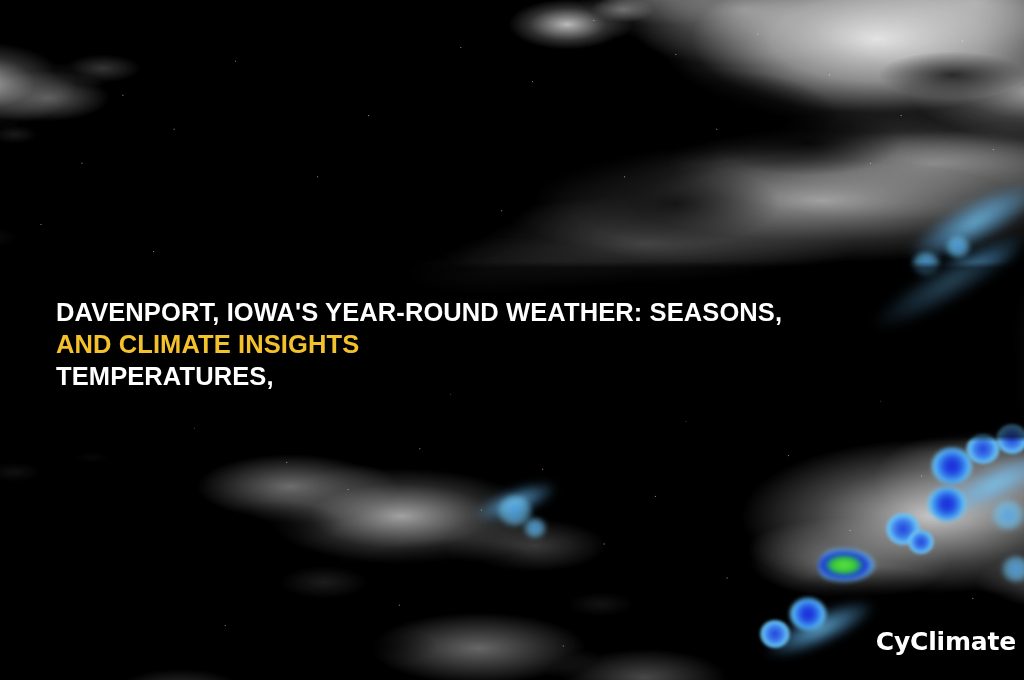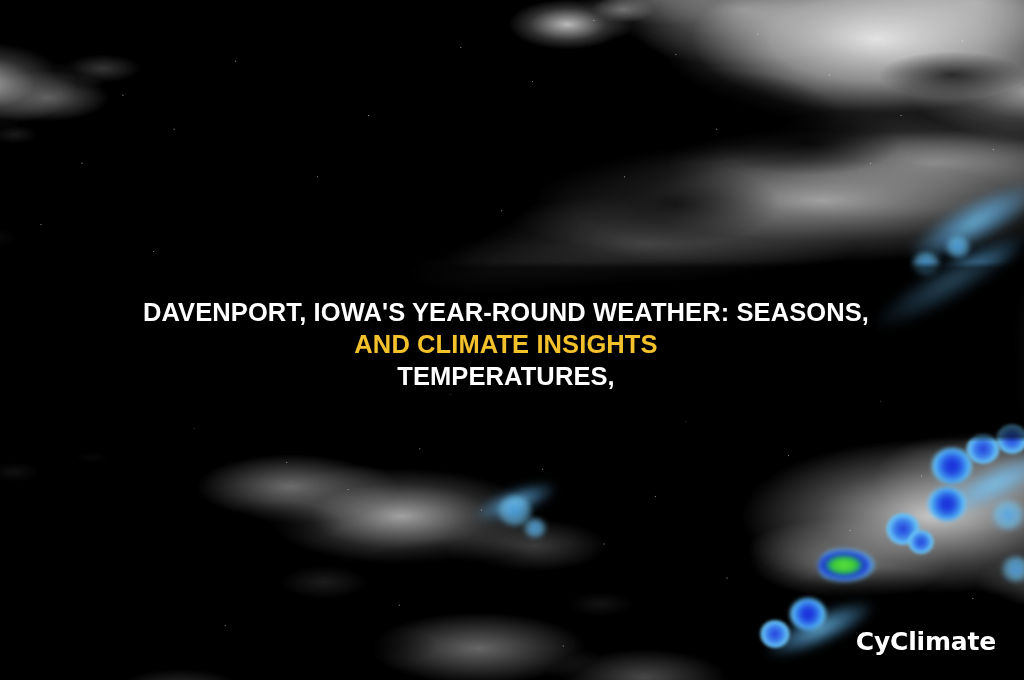--- a/index.html
+++ b/index.html
@@ -231,42 +231,41 @@
       rgba(0,0,0,0) 100%);
     pointer-events: none;
   }
 
   
   .title-block {
     position: absolute;
     left: 0;
     right: 12px;
     top: 296px;
-    text-align: center;
     padding: 0 56px;
     box-sizing: border-box;
   }
   .title-line {
     display: block;
     font-family: "Liberation Sans", sans-serif;
     font-size: 25.5px;
     font-weight: 700;
     letter-spacing: 0.1px;
     line-height: 32px;
     text-transform: uppercase;
     text-shadow: 0 1px 3px rgba(0,0,0,0.85), 0 0 10px rgba(0,0,0,0.6);
     white-space: normal;
   }
   .title-line.white { color: #ffffff; }
   .title-line.accent { color: #f3c12c; }
 
   
   .brand {
     position: absolute;
-    right: 28px;
+    right: 8px;
     bottom: 24px;
     font-family: "DejaVu Sans", sans-serif;
     font-size: 25px;
     font-weight: 700;
     color: #ffffff;
     letter-spacing: -0.2px;
     text-shadow: 0 1px 4px rgba(0,0,0,0.9);
   }
 </style>
 </head>

